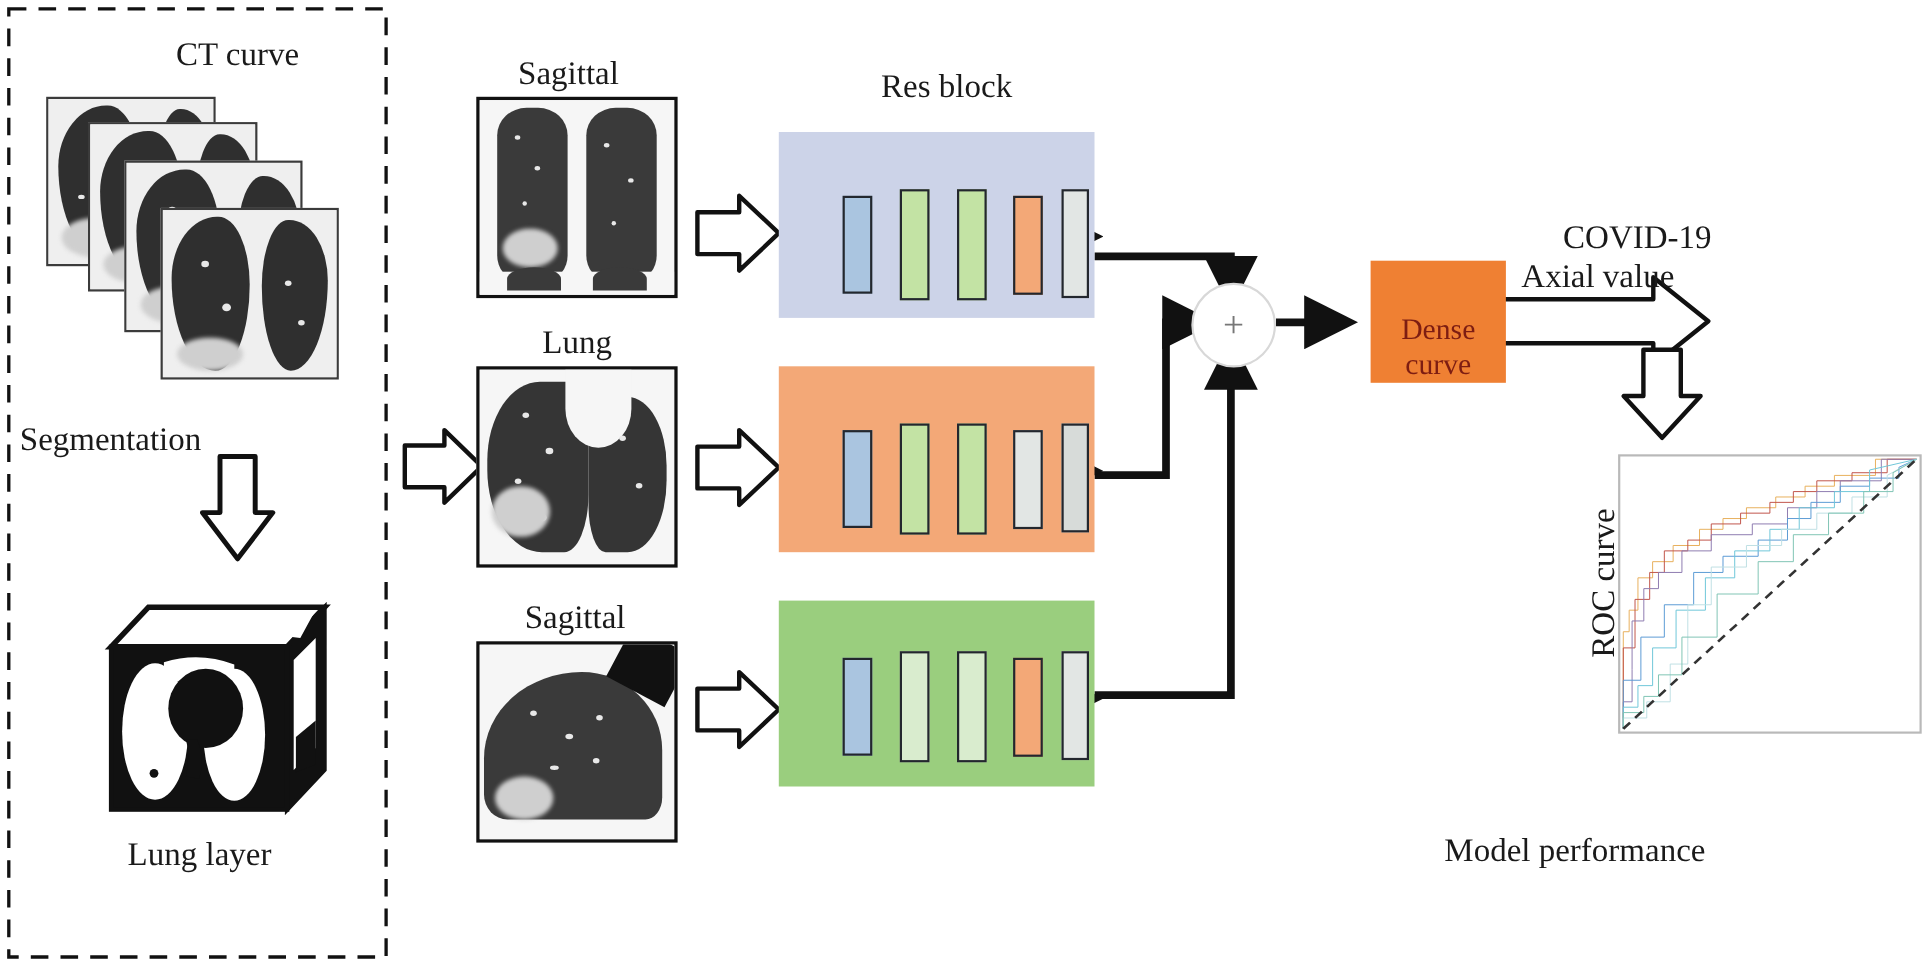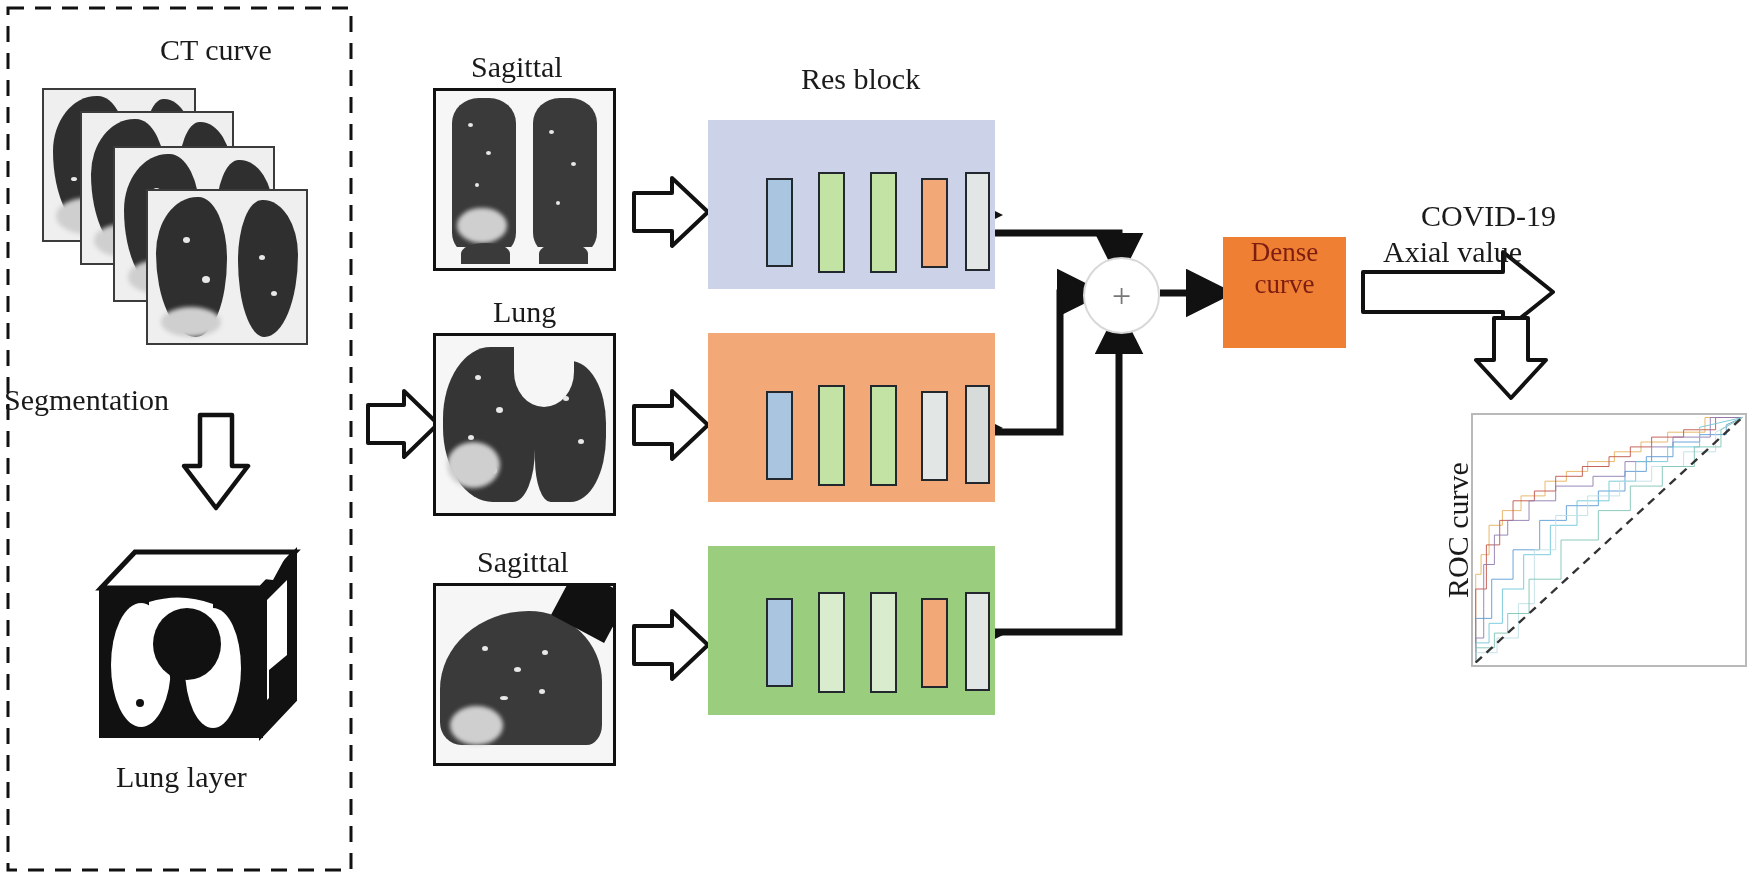--- a/index.html
+++ b/index.html
@@ -22,23 +22,23 @@
   .opacity-bottom{position:absolute;background:#cfcfcf;border-radius:50%;filter:blur(2px);}
 
   
   .view-frame{position:absolute;border:3px solid #111;background:#f4f4f4;overflow:hidden;}
 
   
   .resblock{position:absolute;box-sizing:border-box;}
   .bar{position:absolute;border:2px solid #23272e;box-sizing:border-box;}
 
   
-  .dense{position:absolute;background:#ef8033;display:flex;align-items:flex-start;
+  .dense{position:absolute;background:#ef8033;display:flex;align-items:flex-end;
          justify-content:center;text-align:center;line-height:1.18;
-         color:#7d1d12;font-size:27px;}
+         color:#7d1d12;font-size:27px;margin-left:23px;}
 
   
   .sumnode{position:absolute;border-radius:50%;border:2px solid #d8d8d8;background:#fff;
            display:flex;align-items:center;justify-content:center;
            color:#777;font-size:34px;line-height:1;}
 
   
   .roc{position:absolute;border:2px solid #b9b9b9;background:#fff;overflow:hidden;}
 
   .rot{transform:rotate(-90deg);transform-origin:50% 50%;}
@@ -164,21 +164,21 @@
     <div class="bg"></div>
     <div class="lungL" style="left:5%;top:4%;width:45%;height:92%;"></div>
     <div class="lungR" style="left:57%;top:6%;width:38%;height:90%;"></div>
     <div class="speck" style="left:22%;top:30%;width:7px;height:6px;"></div>
     <div class="speck" style="left:34%;top:56%;width:8px;height:7px;"></div>
     <div class="speck" style="left:70%;top:42%;width:6px;height:5px;"></div>
     <div class="speck" style="left:78%;top:66%;width:6px;height:5px;"></div>
     <div class="opacity-bottom" style="left:8%;top:76%;width:38%;height:20%;"></div>
   </div>
 
-  <div class="lbl" style="left:4px;top:383px;font-size:30px;">Segmentation</div>
+  <div class="lbl" style="left:18px;top:383px;font-size:30px;">Segmentation</div>
 
   <svg class="abs" style="left:95px;top:540px;" width="210" height="200">
 
     <polygon points="6,48 40,12 200,12 166,48" fill="#fff" stroke="#111" stroke-width="5"></polygon>
 
     <polygon points="166,48 200,12 200,160 166,196" fill="#111" stroke="#111" stroke-width="4"></polygon>
     <polygon points="172,60 192,40 192,140 172,160" fill="#fff"></polygon>
     <polygon points="174,130 192,115 192,155 174,162" fill="#111"></polygon>
 
     <rect x="6" y="48" width="160" height="148" fill="#111" stroke="#111" stroke-width="4"></rect>
@@ -295,14 +295,15 @@
           <path d="M1.00,99.00 L1.00,91.16 L5.90,91.16 L5.90,83.32 L10.80,83.32 L10.80,69.60 L18.64,69.60 L18.64,55.88 L28.44,55.88 L28.44,44.12 L38.24,44.12 L38.24,34.32 L50.00,34.32 L50.00,26.48 L59.80,26.48 L59.80,18.64 L71.56,18.64 L71.56,12.76 L83.32,12.76 L83.32,4.92 L99.00,1.00" fill="none" stroke="#6ec6d9" stroke-width="0.9" vector-effect="non-scaling-stroke"></path>
           <path d="M1.00,99.00 L1.00,95.08 L8.84,95.08 L8.84,89.20 L16.68,89.20 L16.68,75.48 L22.56,75.48 L22.56,53.92 L30.40,53.92 L30.40,40.20 L42.16,40.20 L42.16,32.36 L53.92,32.36 L53.92,26.48 L65.68,26.48 L65.68,20.60 L77.44,20.60 L77.44,14.72 L89.20,14.72 L89.20,6.88 L99.00,1.00" fill="none" stroke="#bfe0e4" stroke-width="0.9" vector-effect="non-scaling-stroke"></path>
           <path d="M1.00,99.00 L1.00,93.12 L7.86,93.12 L7.86,87.24 L12.76,87.24 L12.76,79.40 L20.60,79.40 L20.60,65.68 L32.36,65.68 L32.36,50.00 L46.08,50.00 L46.08,38.24 L57.84,38.24 L57.84,28.44 L69.60,28.44 L69.60,20.60 L81.36,20.60 L81.36,12.76 L91.16,12.76 L91.16,5.90 L99.00,1.00" fill="none" stroke="#7fc4b4" stroke-width="0.9" vector-effect="non-scaling-stroke"></path>
         </g>
       <line x1="1" y1="99" x2="99" y2="1" stroke="#333" stroke-width="0.9" stroke-dasharray="3.2 2.4"></line>
     </svg>
   </div>
 
   <div class="lbl rot" style="left:1378px;top:513px;width:160px;text-align:center;font-size:30px;">ROC curve</div>
 
+  <div class="lbl" style="left:1313px;top:757px;font-size:30px;">Model performance</div>
 
 </div>
 
 </body></html>

